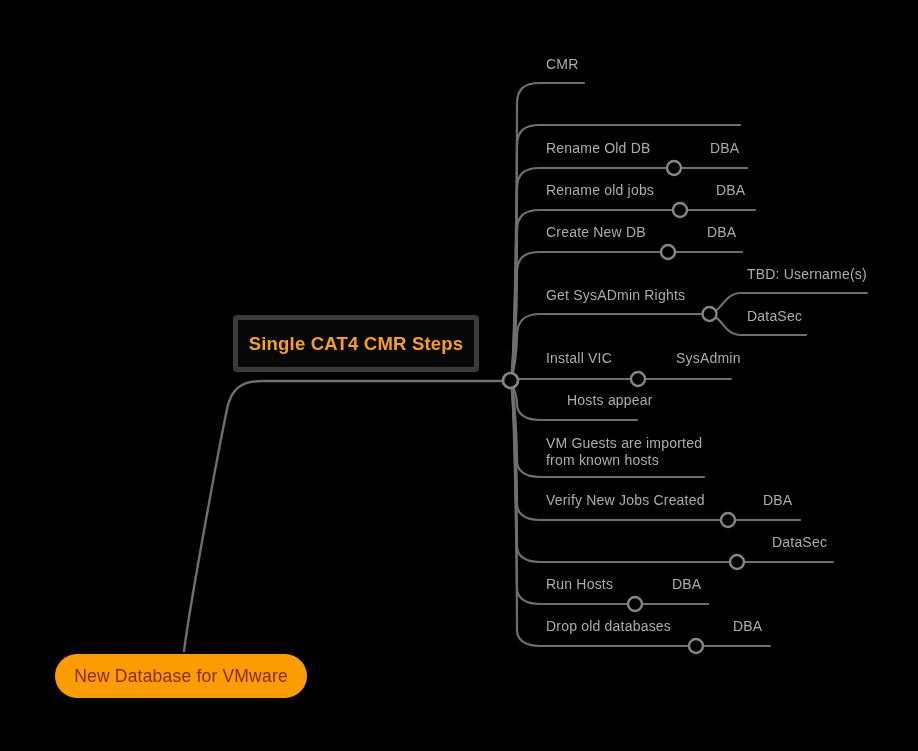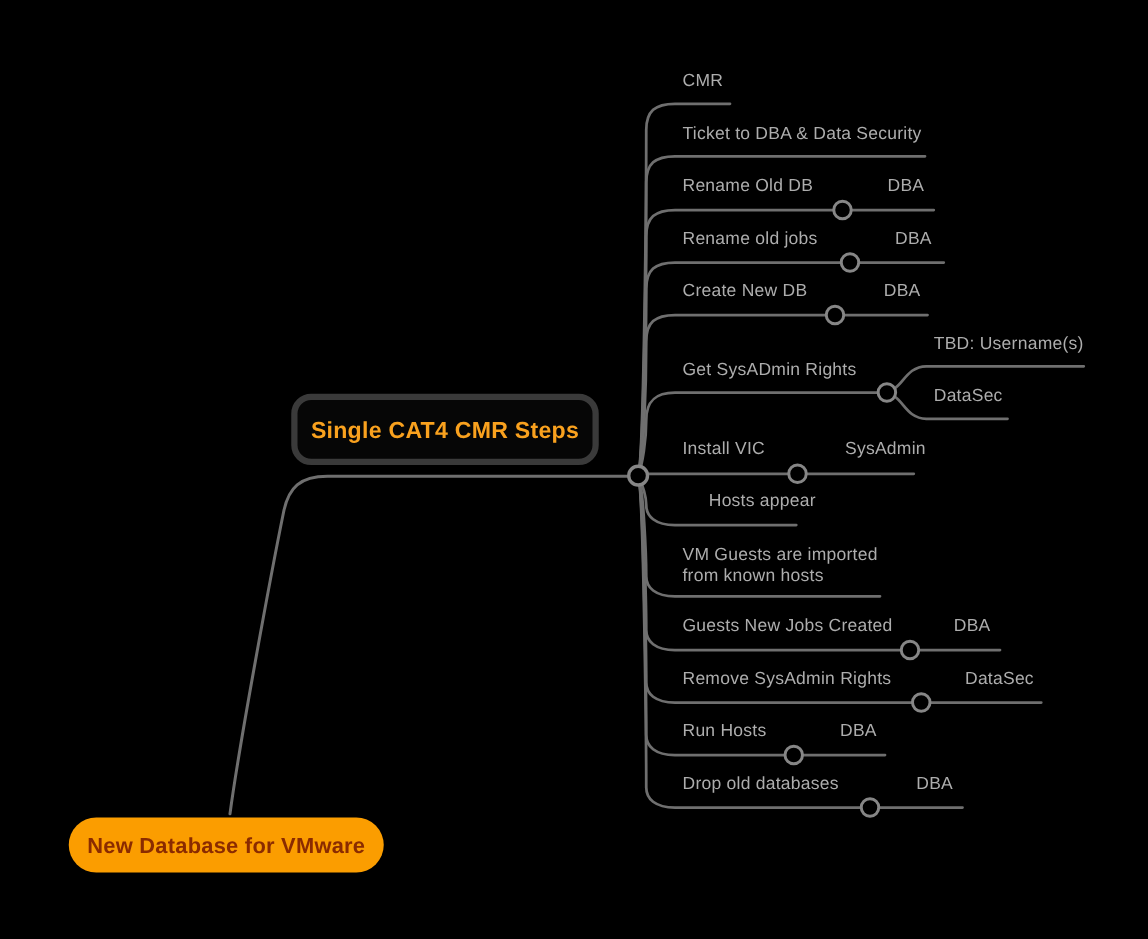--- a/index.html
+++ b/index.html
@@ -40,21 +40,21 @@
     width: max-content;
     cursor: pointer;
   }
   .topic-node {
     position: absolute;
     left: 233px; top: 315px;
     width: 246px; height: 57px;
     box-sizing: border-box;
     background: #060606;
     border: 5px solid #3a3a3a;
-    border-radius: 16px;
+    border-radius: 4px;
     display: flex;
     align-items: center;
     justify-content: center;
     cursor: pointer;
   }
   .topic-node span {
     font-size: 18.5px;
     font-weight: 700;
     letter-spacing: 0.2px;
     color: #f9a11e;
@@ -67,21 +67,21 @@
     box-sizing: border-box;
     background: #fb9d00;
     border-radius: 22px;
     display: flex;
     align-items: center;
     justify-content: center;
     cursor: pointer;
   }
   .root-node span {
     font-size: 17.5px;
-    font-weight: 700;
+    font-weight: 400;
     letter-spacing: 0.2px;
     color: #8a2b00;
     white-space: nowrap;
   }
 </style>
 </head>
 <body>
 
 <div class="canvas">
 
@@ -121,31 +121,29 @@
 
   <div class="topic-node">
     <span>Single CAT4 CMR Steps</span>
   </div>
 
   <div class="root-node">
     <span>New Database for VMware</span>
   </div>
 
   <div class="node-label" style="left:546px; top:56px">CMR</div>
-  <div class="node-label" style="left:546px; top:98px">Ticket to DBA &amp; Data Security</div>
   <div class="node-label" style="left:546px; top:140px">Rename Old DB</div>
   <div class="node-label" style="left:546px; top:182px">Rename old jobs</div>
   <div class="node-label" style="left:546px; top:224px">Create New DB</div>
   <div class="node-label" style="left:546px; top:287px">Get SysADmin Rights</div>
   <div class="node-label" style="left:546px; top:350px">Install VIC</div>
   <div class="node-label" style="left:567px; top:392px">Hosts appear</div>
   <div class="node-label" style="left:546px; top:435px">VM Guests are imported
 from known hosts</div>
-  <div class="node-label" style="left:546px; top:492px">Guests New Jobs Created</div>
-  <div class="node-label" style="left:546px; top:534px">Remove SysAdmin Rights</div>
+  <div class="node-label" style="left:546px; top:492px">Verify New Jobs Created</div>
   <div class="node-label" style="left:546px; top:576px">Run Hosts</div>
   <div class="node-label" style="left:546px; top:618px">Drop old databases</div>
 
   <div class="node-label" style="left:710px; top:140px">DBA</div>
   <div class="node-label" style="left:716px; top:182px">DBA</div>
   <div class="node-label" style="left:707px; top:224px">DBA</div>
   <div class="node-label" style="left:747px; top:266px">TBD: Username(s)</div>
   <div class="node-label" style="left:747px; top:308px">DataSec</div>
   <div class="node-label" style="left:676px; top:350px">SysAdmin</div>
   <div class="node-label" style="left:763px; top:492px">DBA</div>

